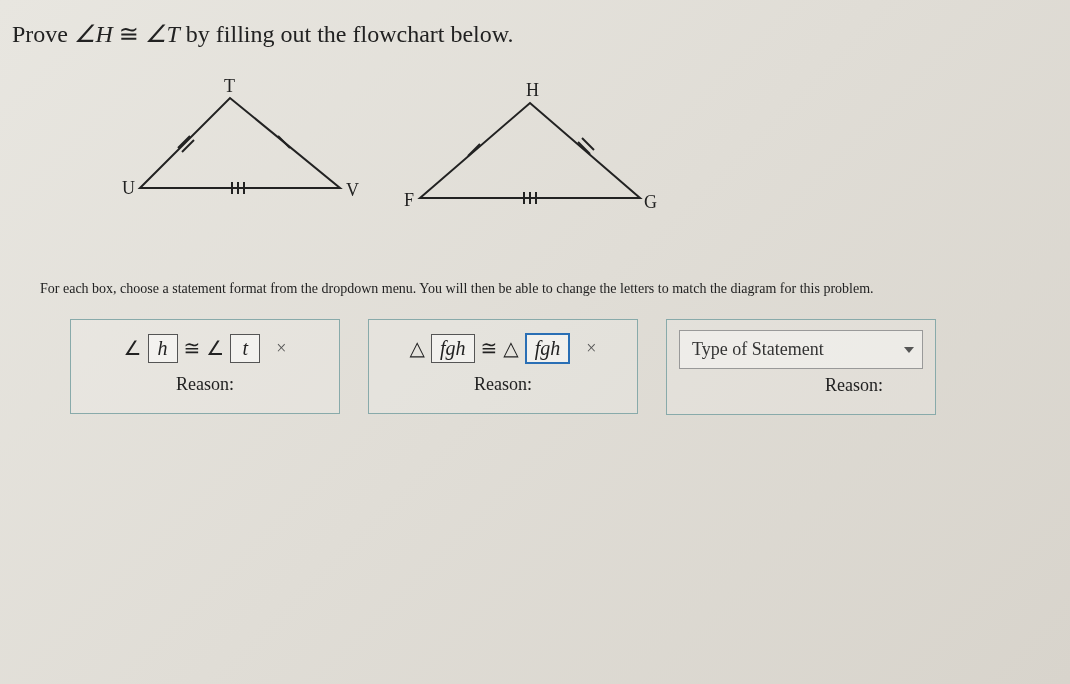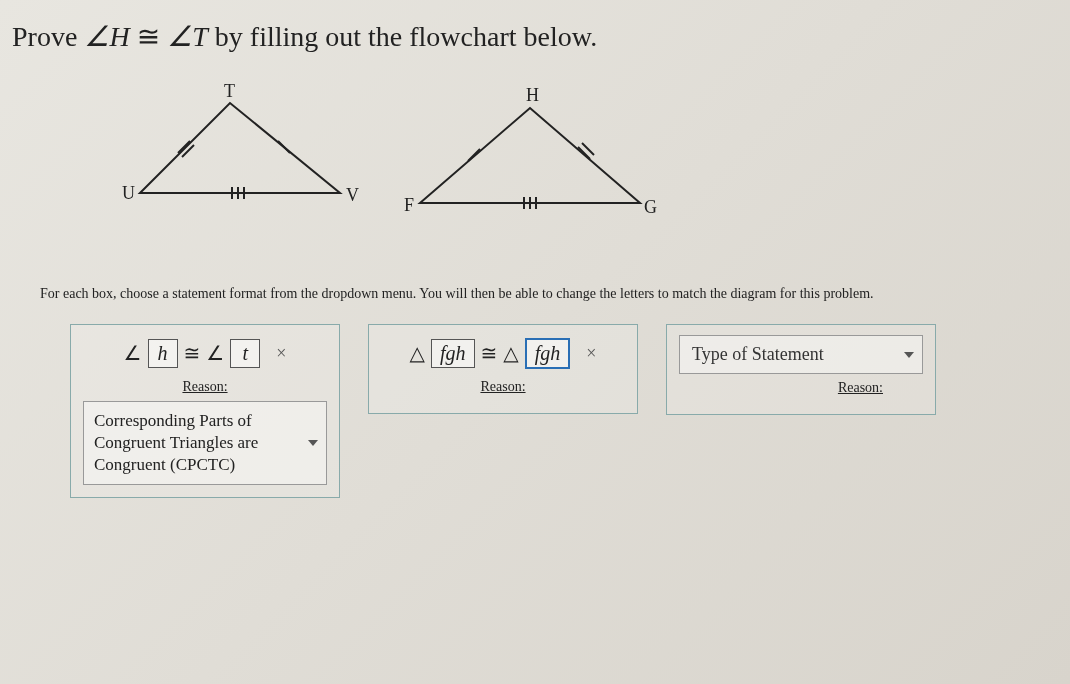--- a/index.html
+++ b/index.html
@@ -7,21 +7,21 @@
     margin: 0;
     padding: 20px 0 20px 0;
     font-family: Georgia, 'Times New Roman', serif;
     background: linear-gradient(135deg, #e8e6e0 0%, #d8d4cc 100%);
     color: #222;
     width: 1070px;
     height: 684px;
     overflow: hidden;
   }
   .prompt {
-    font-size: 28px;
+    font-size: 24px;
     margin: 0 0 30px 12px;
   }
   .diagrams {
     display: flex;
     gap: 40px;
     margin-left: 120px;
     margin-bottom: 60px;
   }
   .tri-wrap { position: relative; }
   .tri-label {
@@ -71,23 +71,22 @@
   }
   .sym { font-size: 20px; }
   .close-x {
     font-size: 18px;
     color: #555;
     margin-left: 10px;
     cursor: pointer;
   }
   .reason-label {
     text-align: center;
-    font-size: 14px;
+    font-size: 18px;
     margin: 6px 0;
-    text-decoration: underline;
   }
   .reason-box {
     border: 1px solid #999;
     background: rgba(255,255,255,0.4);
     padding: 8px 24px 8px 10px;
     font-size: 17px;
     position: relative;
     min-height: 28px;
     line-height: 1.3;
   }
@@ -164,24 +163,20 @@
   <div class="card">
     <div class="stmt-row">
       <span class="sym">∠</span>
       <span class="letterbox">h</span>
       <span class="sym">≅</span>
       <span class="sym">∠</span>
       <span class="letterbox">t</span>
       <span class="close-x">×</span>
     </div>
     <div class="reason-label">Reason:</div>
-    <div class="reason-box">
-      <span>Corresponding Parts of Congruent Triangles are Congruent (CPCTC)</span>
-      <span class="caret"></span>
-    </div>
   </div>
 
   <div class="card">
     <div class="stmt-row">
       <span class="sym">△</span>
       <span class="letterbox">fgh</span>
       <span class="sym">≅</span>
       <span class="sym">△</span>
       <span class="letterbox selected">fgh</span>
       <span class="close-x">×</span>

